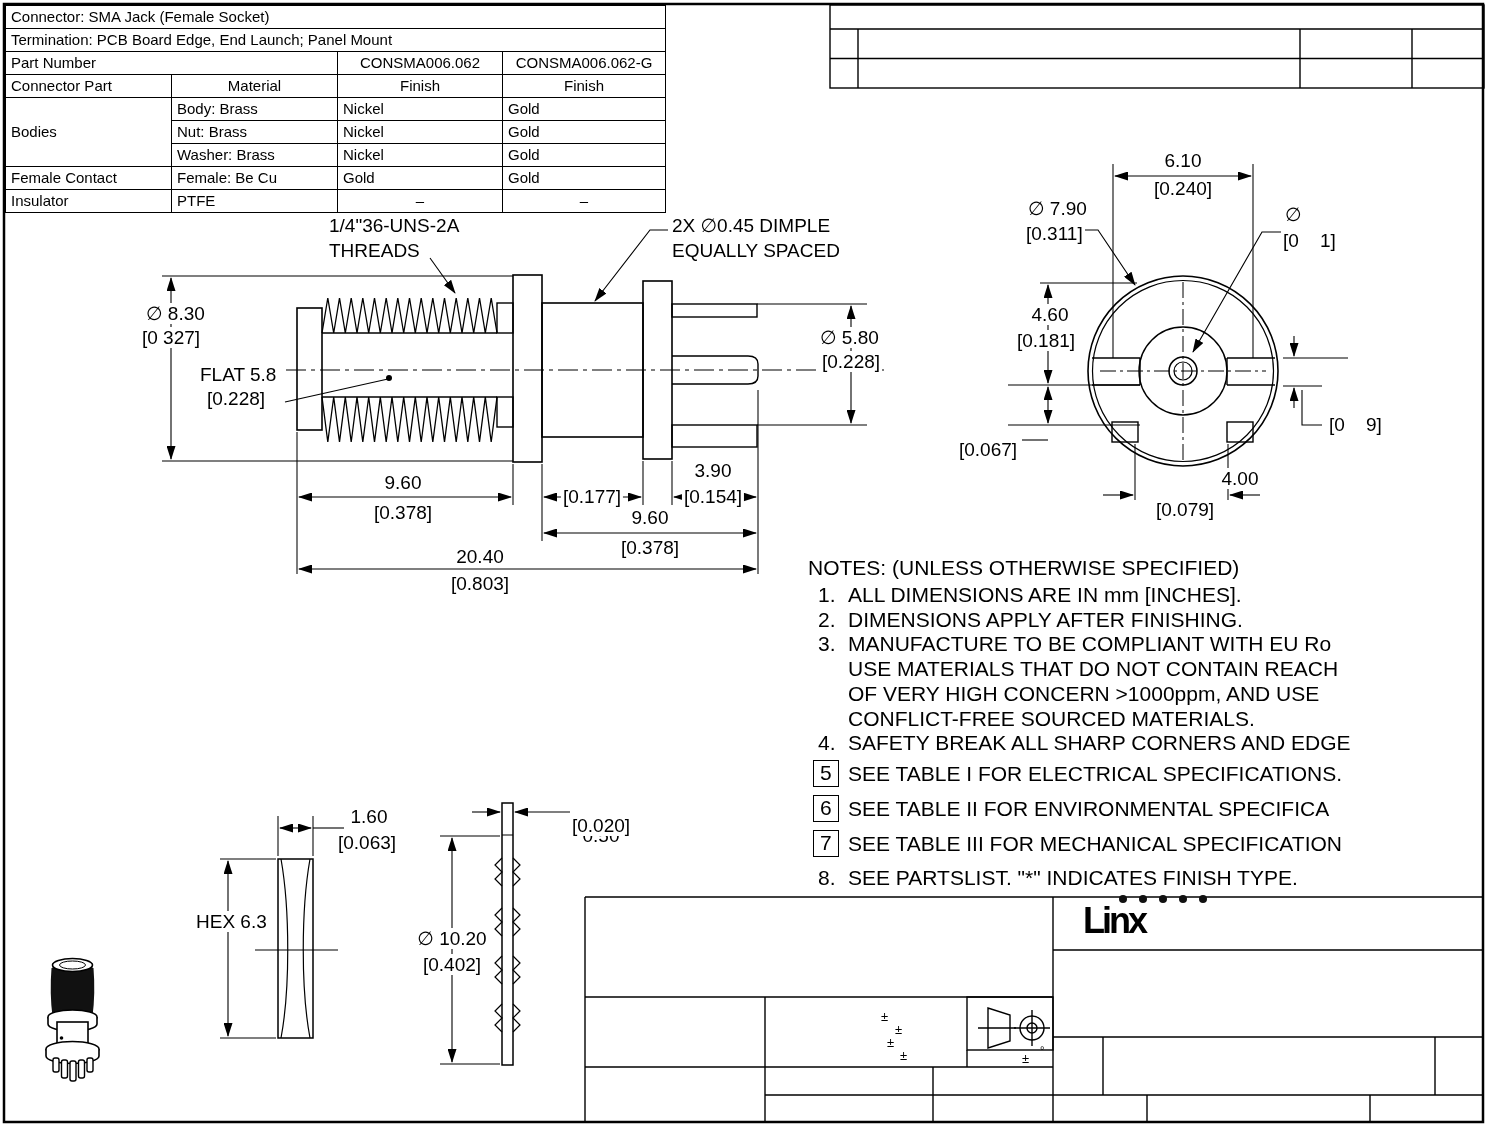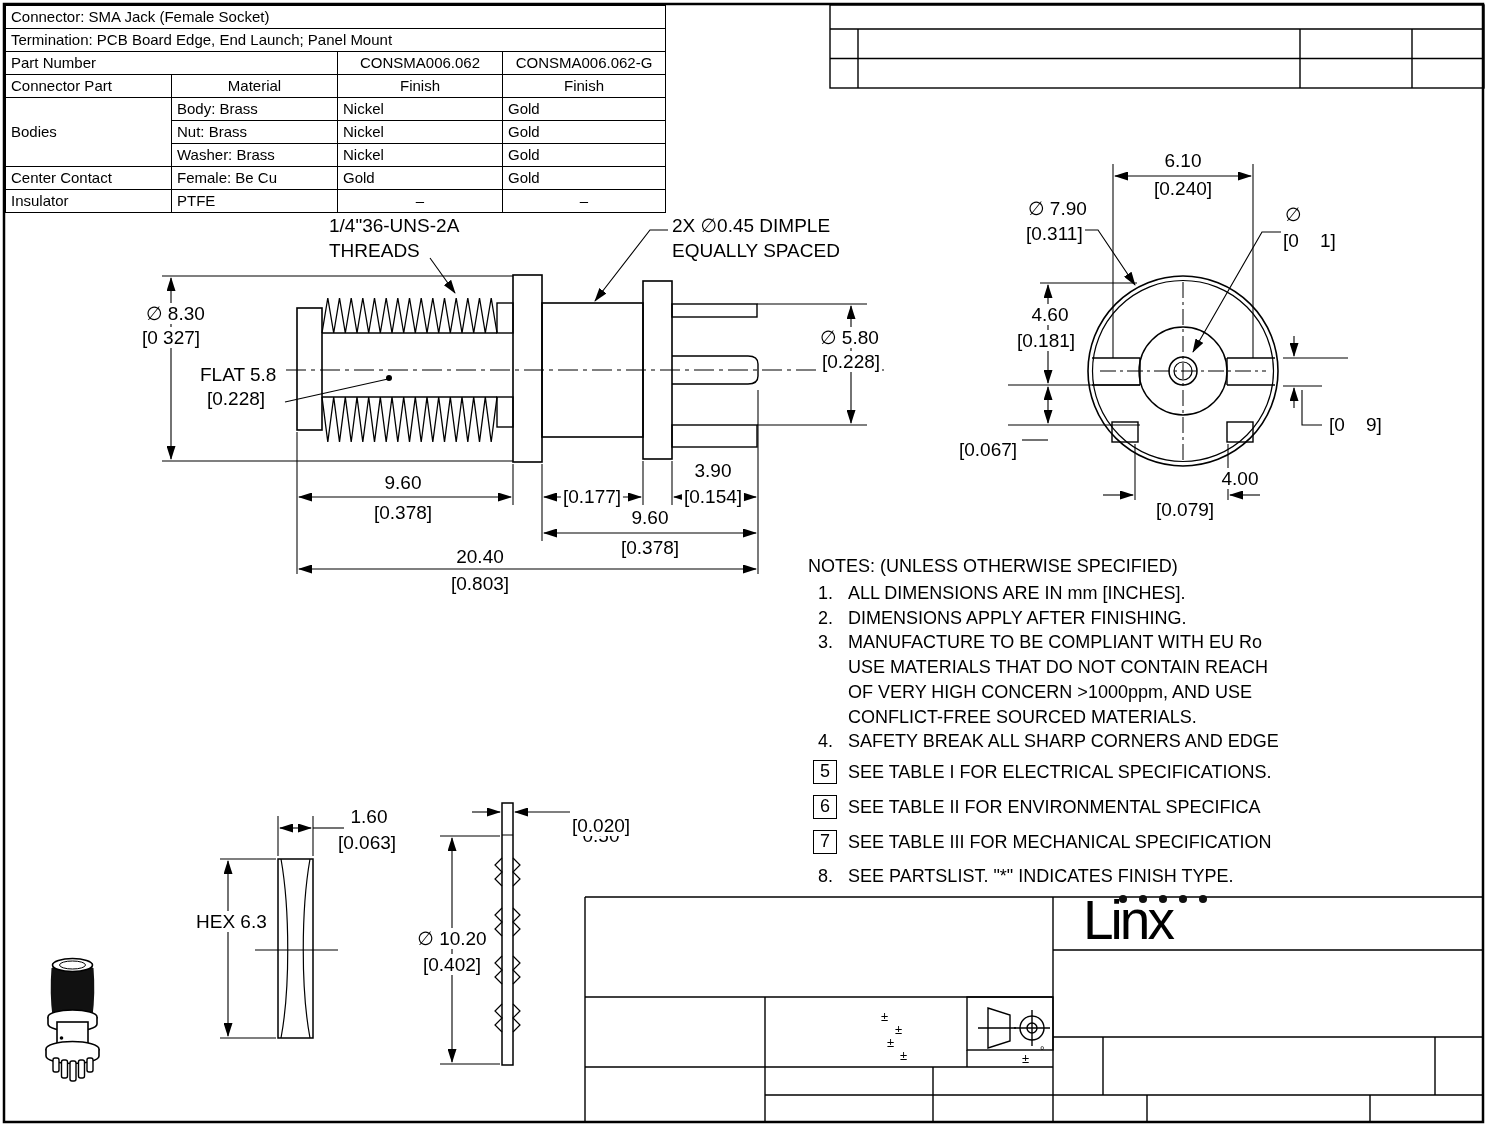--- a/index.html
+++ b/index.html
@@ -9,28 +9,28 @@
   #mat-table{position:absolute;left:5px;top:5px;border-collapse:collapse;table-layout:fixed;
              font-size:15px;line-height:1.1;}
   #mat-table td{border:1.5px solid #000;padding:0 0 0 5px;height:22px;vertical-align:middle;
                 overflow:hidden;white-space:nowrap;margin-left:44px;}
   #mat-table .c{text-align:center;padding:0;}
   
   .dim{position:absolute;font-size:19px;line-height:21px;background:#fff;padding:0 2px;
        white-space:pre;z-index:5;}
   .ctr{transform:translateX(-50%);}
   
-  #notes{position:absolute;left:808px;top:556px;width:560px;height:340px;font-size:18px;}
+  #notes{position:absolute;left:808px;top:556px;width:560px;height:340px;font-size:21px;}
   #notes .nline{position:absolute;left:0;width:560px;white-space:nowrap;}
   #notes .mk{position:absolute;left:10px;}
   #notes .mkbox{position:absolute;left:5px;top:-2px;border:1.4px solid #000;padding:0 6px 1px 6px;}
   #notes .tx{position:absolute;left:40px;}
   
   #logo{position:absolute;left:1083px;top:893px;z-index:6;}
-  #logo .word{font-size:55px;font-weight:400;letter-spacing:-3px;line-height:55px;}
+  #logo .word{font-size:36px;font-weight:700;letter-spacing:-3px;line-height:55px;}
   #logo .dots{position:absolute;left:36px;top:2px;display:flex;gap:12px;}
   #logo .dots i{width:8px;height:8px;border-radius:50%;background:#111;}
   
   .pm{position:absolute;font-size:13px;z-index:6;}
   svg{position:absolute;left:0;top:0;}
 </style>
 </head>
 <body>
 
 <div id="sheet">
@@ -292,21 +292,21 @@
       <td>Nut: Brass</td>
       <td>Nickel</td>
       <td>Gold</td>
     </tr>
     <tr>
       <td>Washer: Brass</td>
       <td>Nickel</td>
       <td>Gold</td>
     </tr>
     <tr>
-      <td>Center Contact</td>
+      <td>Female Contact</td>
       <td>Female: Be Cu</td>
       <td>Gold</td>
       <td>Gold</td>
     </tr>
     <tr>
       <td>Insulator</td>
       <td>PTFE</td>
       <td class="c">–</td>
       <td class="c">–</td>
     </tr>

